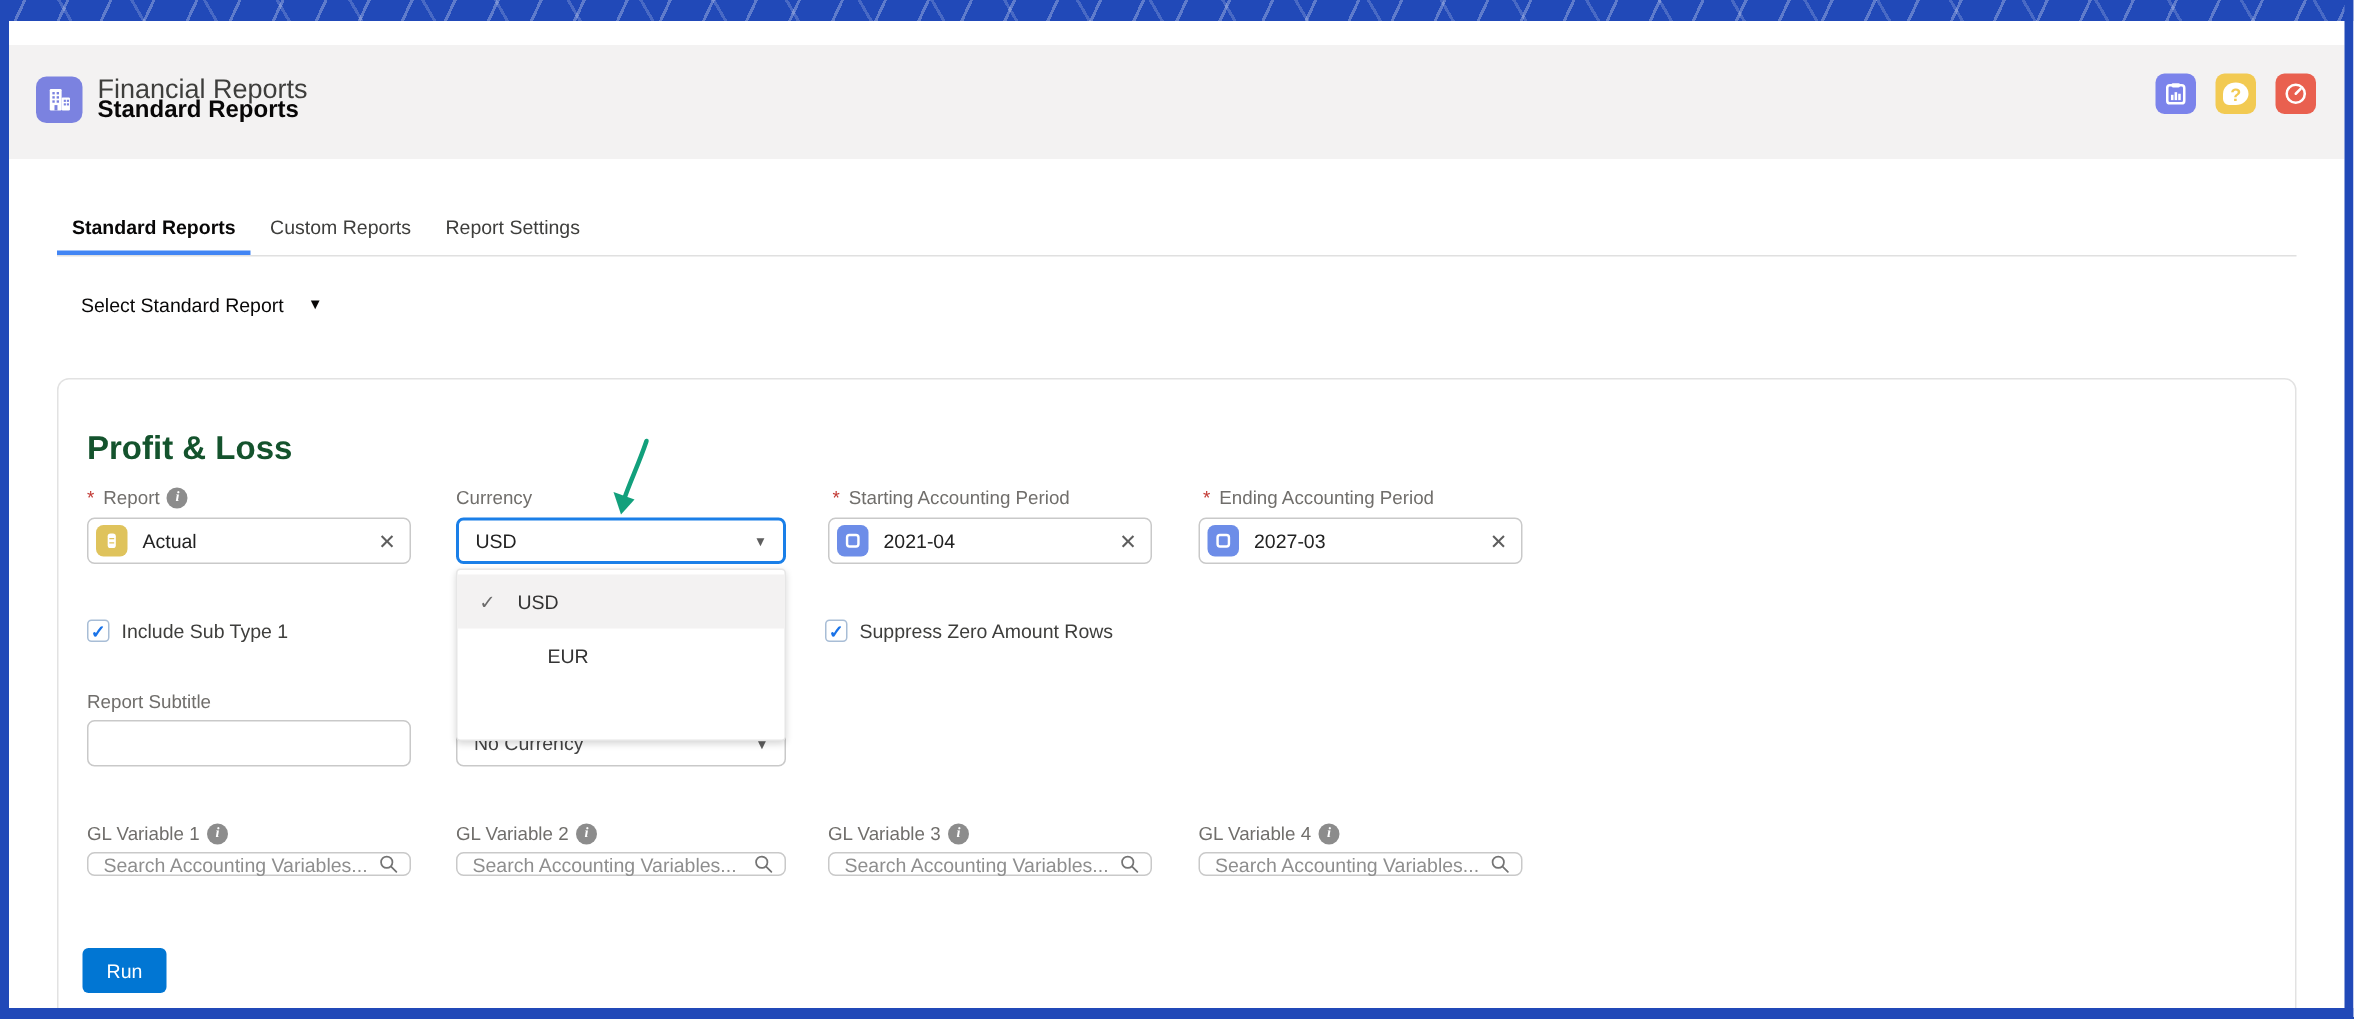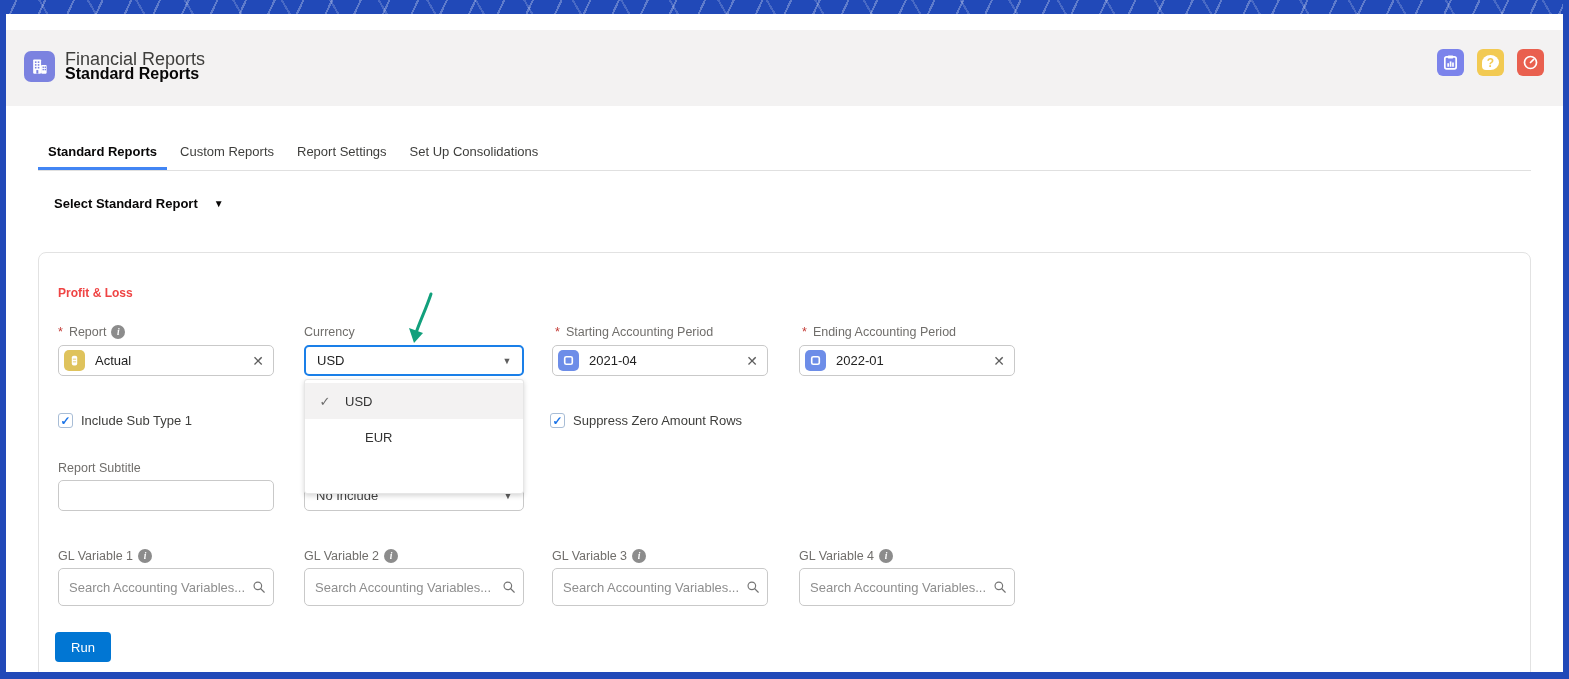--- a/index.html
+++ b/index.html
@@ -33,28 +33,28 @@
     display:flex; align-items:center; justify-content:center;
     color:#f2ca52; font-size:12px; font-weight:bold; }
 
   
   .tabs-row { position:absolute; left:38px; top:136px; width:1493px; height:35px;
     border-bottom:1px solid #e0e0e0; display:flex; align-items:stretch; }
   .tab { padding:0 10px; margin-right:3px; display:flex; align-items:center; font-size:13px; color:#3e3e3c;
     cursor:pointer; border-bottom:3px solid transparent; }
   .tab.active { font-weight:bold; color:#080707; border-bottom:3px solid #4285f4; }
 
-  .report-selector { position:absolute; left:54px; top:196px; font-size:13px; font-weight:bold; color:#080707;
+  .report-selector { position:absolute; left:54px; top:196px; font-size:13px; font-weight:normal; color:#080707;
     display:flex; align-items:center; gap:16px; cursor:pointer; }
   .caret-solid { font-size:10px; color:#080707; }
 
   
   .card { position:absolute; left:38px; top:252px; width:1493px; height:430px;
     background:#ffffff; border:1px solid #e2e2e2; border-radius:8px; }
-  .card-title { position:absolute; left:58px; top:286px; font-size:12px; font-weight:bold; color:#ef4444; }
+  .card-title { position:absolute; left:58px; top:286px; font-size:22px; font-weight:bold; color:#14532d; }
 
   .fld-label { position:absolute; font-size:12.5px; color:#706e6b; display:flex; align-items:center; gap:5px; }
   .req { color:#c23934; margin-right:1px; }
   .info-icon { width:14px; height:14px; border-radius:50%; background:#8c8c8c; color:#ffffff;
     font-size:9.5px; font-weight:bold; font-style:italic; display:inline-flex; align-items:center; justify-content:center;
     cursor:pointer; font-family:"Liberation Serif", serif; }
 
   .field { position:absolute; height:31px; background:#ffffff; border:1px solid #c9c9c9; border-radius:5px;
     display:flex; align-items:center; font-size:13px; color:#222222; }
   .field .fval { flex:1; padding-left:10px; white-space:nowrap; overflow:hidden; }
@@ -82,22 +82,22 @@
   .dd-option:not(.selected) .dd-label { padding-left:60px; }
 
   .checkbox-row { position:absolute; display:flex; align-items:center; gap:8px; cursor:pointer; }
   .checkbox { width:15px; height:15px; background:#ffffff; border:1px solid #a8bdd6; border-radius:3px;
     display:flex; align-items:center; justify-content:center; color:#1a73e8; font-size:12px; font-weight:bold; }
   .checkbox-label { font-size:13px; color:#3e3e3c; }
 
   .text-input { position:absolute; height:31px; border:1px solid #c9c9c9; border-radius:5px; background:#ffffff;
     font-size:13px; color:#222222; padding-left:10px; font-family:"Liberation Sans", sans-serif; outline:none; }
 
-  .search-wrap { position:absolute; height:38px; border:1px solid #c9c9c9; border-radius:5px; background:#ffffff;
-    display:flex; align-items:center; }
+  .search-wrap { position:absolute; height:16px; border:1px solid #c9c9c9; border-radius:5px; background:#ffffff;
+    display:flex; align-items:flex-start; }
   .search-wrap input { flex:1; border:none; outline:none; background:transparent; font-size:13px; color:#222222;
     padding-left:10px; min-width:0; font-family:"Liberation Sans", sans-serif; }
   .search-wrap input::placeholder { color:#8e8e8e; opacity:1; }
   .search-ico { width:28px; flex:none; display:flex; align-items:center; justify-content:center; }
 
   .run-btn { position:absolute; left:55px; top:632px; width:56px; height:30px; background:#0176d3; color:#ffffff;
     border:none; border-radius:4px; font-size:13px; font-family:"Liberation Sans", sans-serif; cursor:pointer; }
 
   .annot-arrow { position:absolute; left:398px; top:291px; z-index:30; }
 </style>
@@ -148,21 +148,20 @@
       <circle cx="12" cy="12" r="8.5" fill="none" stroke="#ffffff" stroke-width="2.4"></circle>
       <line x1="12" y1="12" x2="16.5" y2="7.5" stroke="#ffffff" stroke-width="2.4" stroke-linecap="round"></line>
     </svg>
   </button>
 </div>
 
 <div class="tabs-row">
   <div class="tab active">Standard Reports</div>
   <div class="tab">Custom Reports</div>
   <div class="tab">Report Settings</div>
-  <div class="tab">Set Up Consolidations</div>
 </div>
 
 <div class="report-selector">
   <span>Select Standard Report</span>
   <span class="caret-solid">▼</span>
 </div>
 
 <div class="card"></div>
 <div class="card-title">Profit &amp; Loss</div>
 
@@ -209,21 +208,21 @@
   <span class="fval">2021-04</span>
   <span class="clear-x">✕</span>
 </div>
 
 <div class="field" style="left:799px; top:345px; width:216px;">
   <span class="pill-icon blue">
     <svg width="13" height="13" viewBox="0 0 24 24">
       <rect x="5" y="5" width="14" height="14" rx="3" fill="none" stroke="#ffffff" stroke-width="3"></rect>
     </svg>
   </span>
-  <span class="fval">2022-01</span>
+  <span class="fval">2027-03</span>
   <span class="clear-x">✕</span>
 </div>
 
 <svg class="annot-arrow" width="44" height="58" viewBox="0 0 44 58">
   <path d="M33 3 C28 18 22 30 18 42" stroke="#12a07c" stroke-width="3" fill="none" stroke-linecap="round"></path>
   <path d="M16 52 L11 37 L25 42 Z" fill="#12a07c"></path>
 </svg>
 
 <div class="dropdown-panel">
   <div class="dd-option selected">
@@ -243,21 +242,21 @@
   <span class="checkbox">✓</span>
   <span class="checkbox-label">Suppress Zero Amount Rows</span>
 </div>
 
 <div class="fld-label" style="left:58px; top:461px;">
   <span>Report Subtitle</span>
 </div>
 <input class="text-input" style="left: 58px; top: 480px; width: 216px;" value="">
 
 <div class="select-plain" style="left:304px; top:480px; width:220px;">
-  <span class="fval">No Include</span>
+  <span class="fval">No Currency</span>
   <span class="combo-caret">▼</span>
 </div>
 
 <div class="fld-label" style="left:58px; top:549px;">
   <span>GL Variable 1</span>
   <span class="info-icon">i</span>
 </div>
 <div class="fld-label" style="left:304px; top:549px;">
   <span>GL Variable 2</span>
   <span class="info-icon">i</span>

